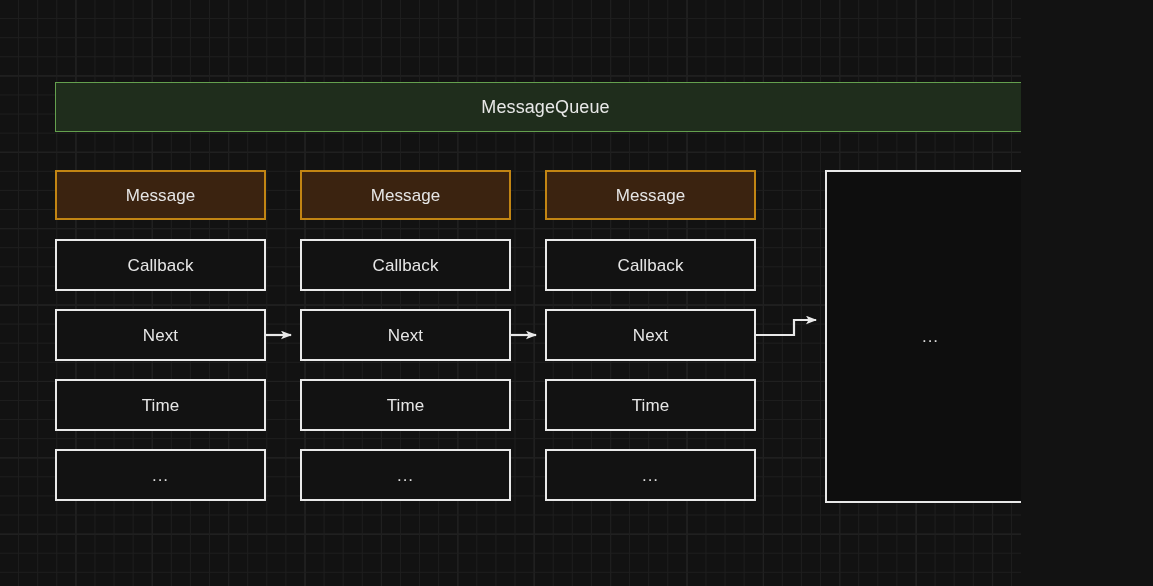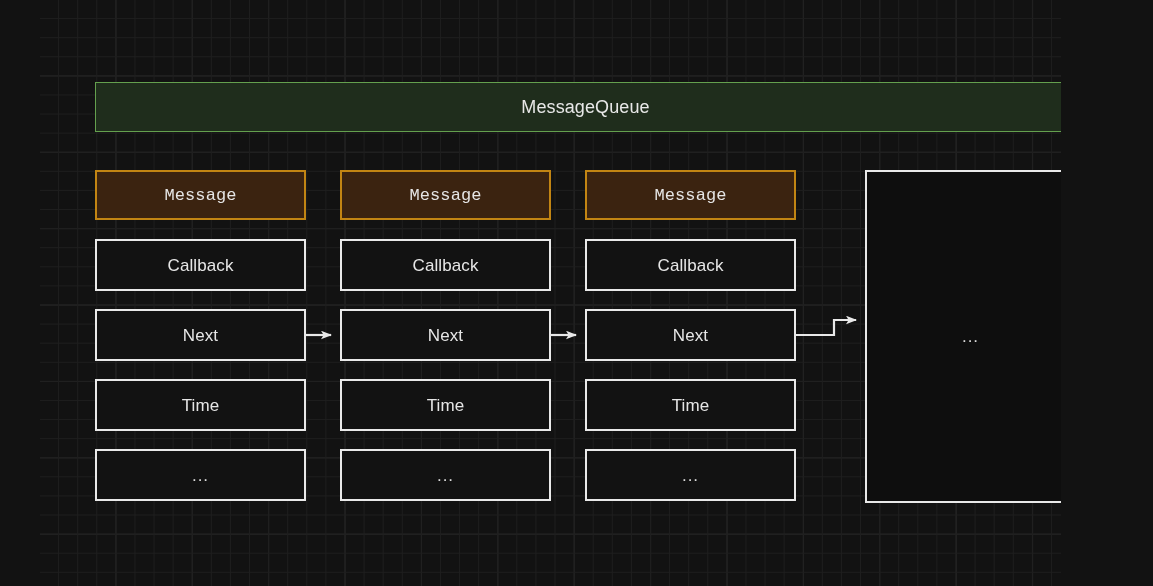--- a/index.html
+++ b/index.html
@@ -19,21 +19,20 @@
       linear-gradient(to right, #2b2b2b 1px, transparent 1px),
       linear-gradient(to bottom, #2b2b2b 1px, transparent 1px);
     background-size:
       19.1px 19.1px,
       19.1px 19.1px,
       76.4px 76.4px,
       76.4px 76.4px;
     background-position: -1px -1px, -1px -1px, -1px -1px, -1px -1px;
     overflow: hidden;
     font-family: "Liberation Sans", "DejaVu Sans", sans-serif;
-    margin-left: 40px;
   }
 
   .node {
     position: absolute;
     box-sizing: border-box;
     display: flex;
     align-items: center;
     justify-content: center;
     color: #e6e6e6;
     font-size: 17px;
@@ -45,21 +44,20 @@
   .queue-header {
     background: #1f2d1c;
     border: 1px solid #64a04e;
     font-size: 18px;
     color: #e8e8e8;
   }
 
   .msg-box {
     background: #3b2310;
     border: 2px solid #c28513;
-    font-family: Liberation Mono, monospace;
   }
 
   .plain-box {
     background: #121212;
     border: 2px solid #e9e9e9;
   }
 
   .big-box {
     background: #0e0e0e;
     border: 2px solid #e9e9e9;

